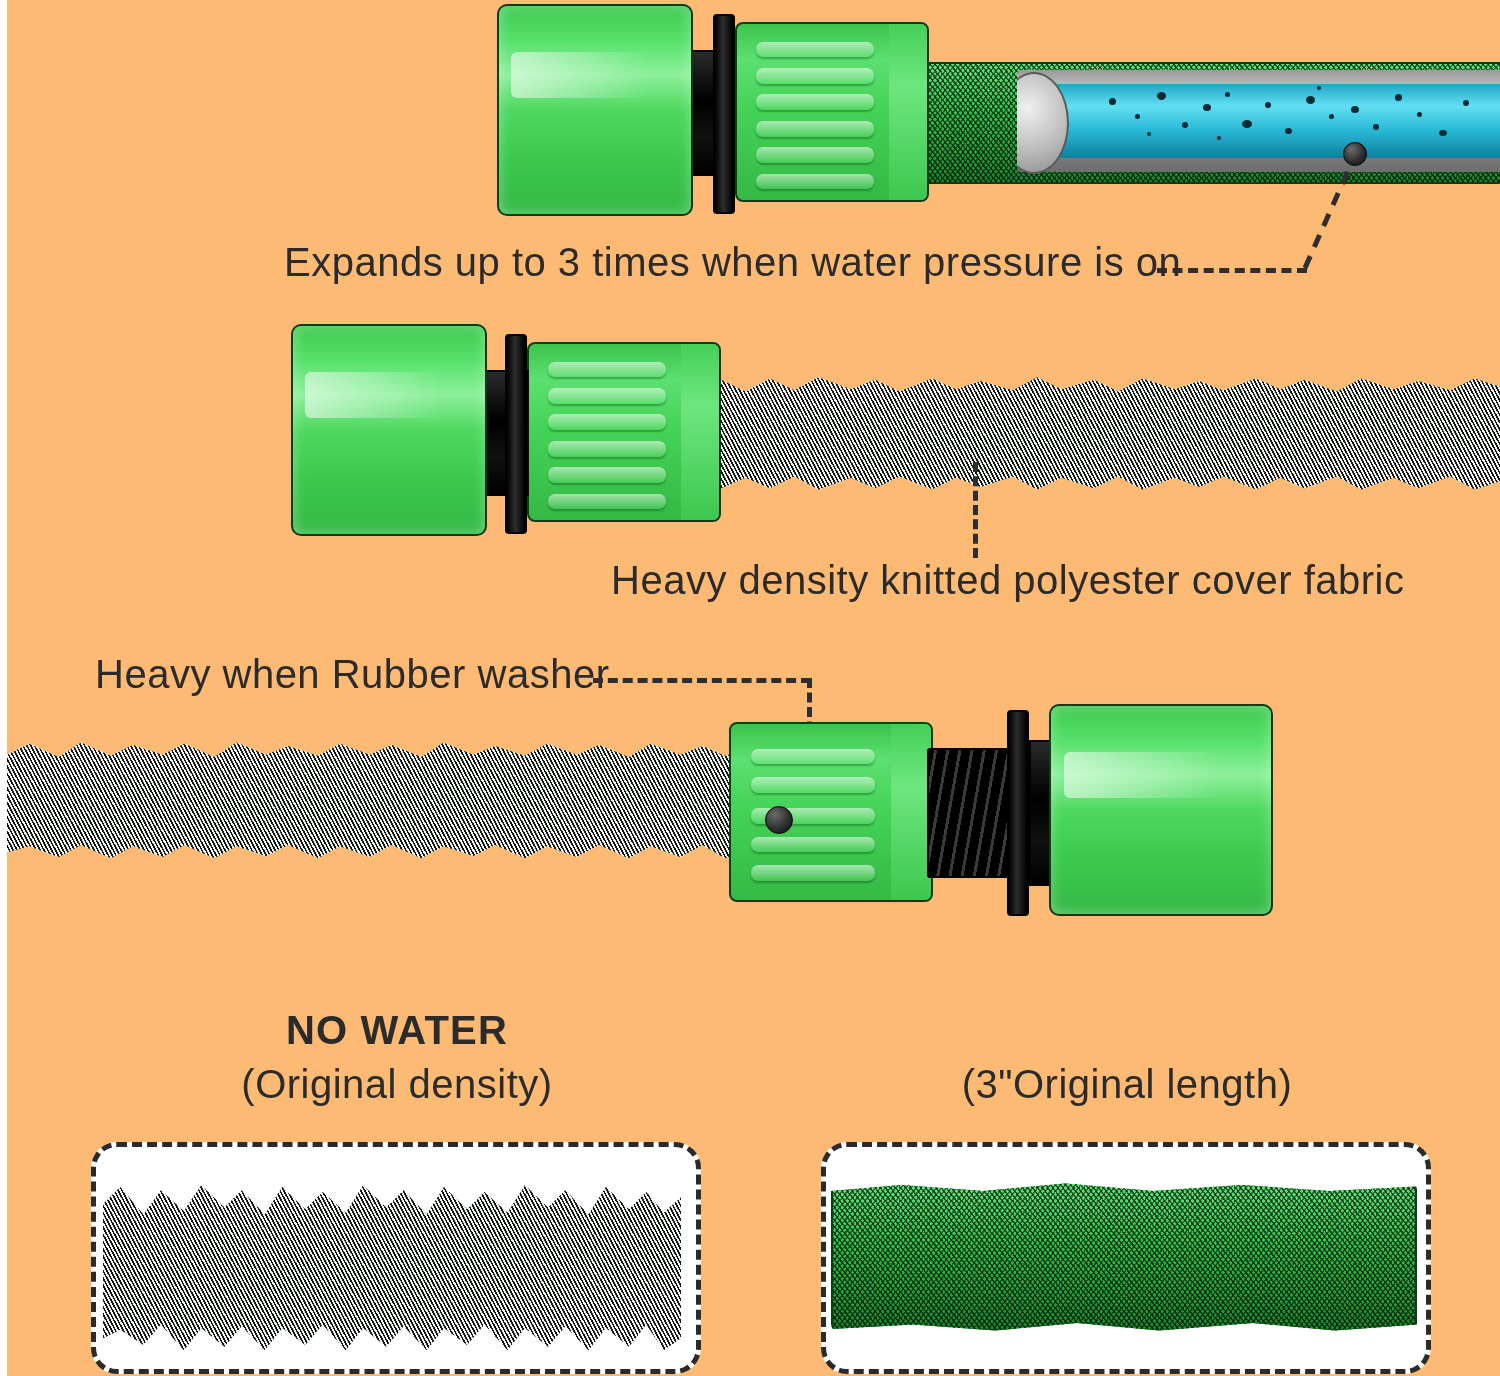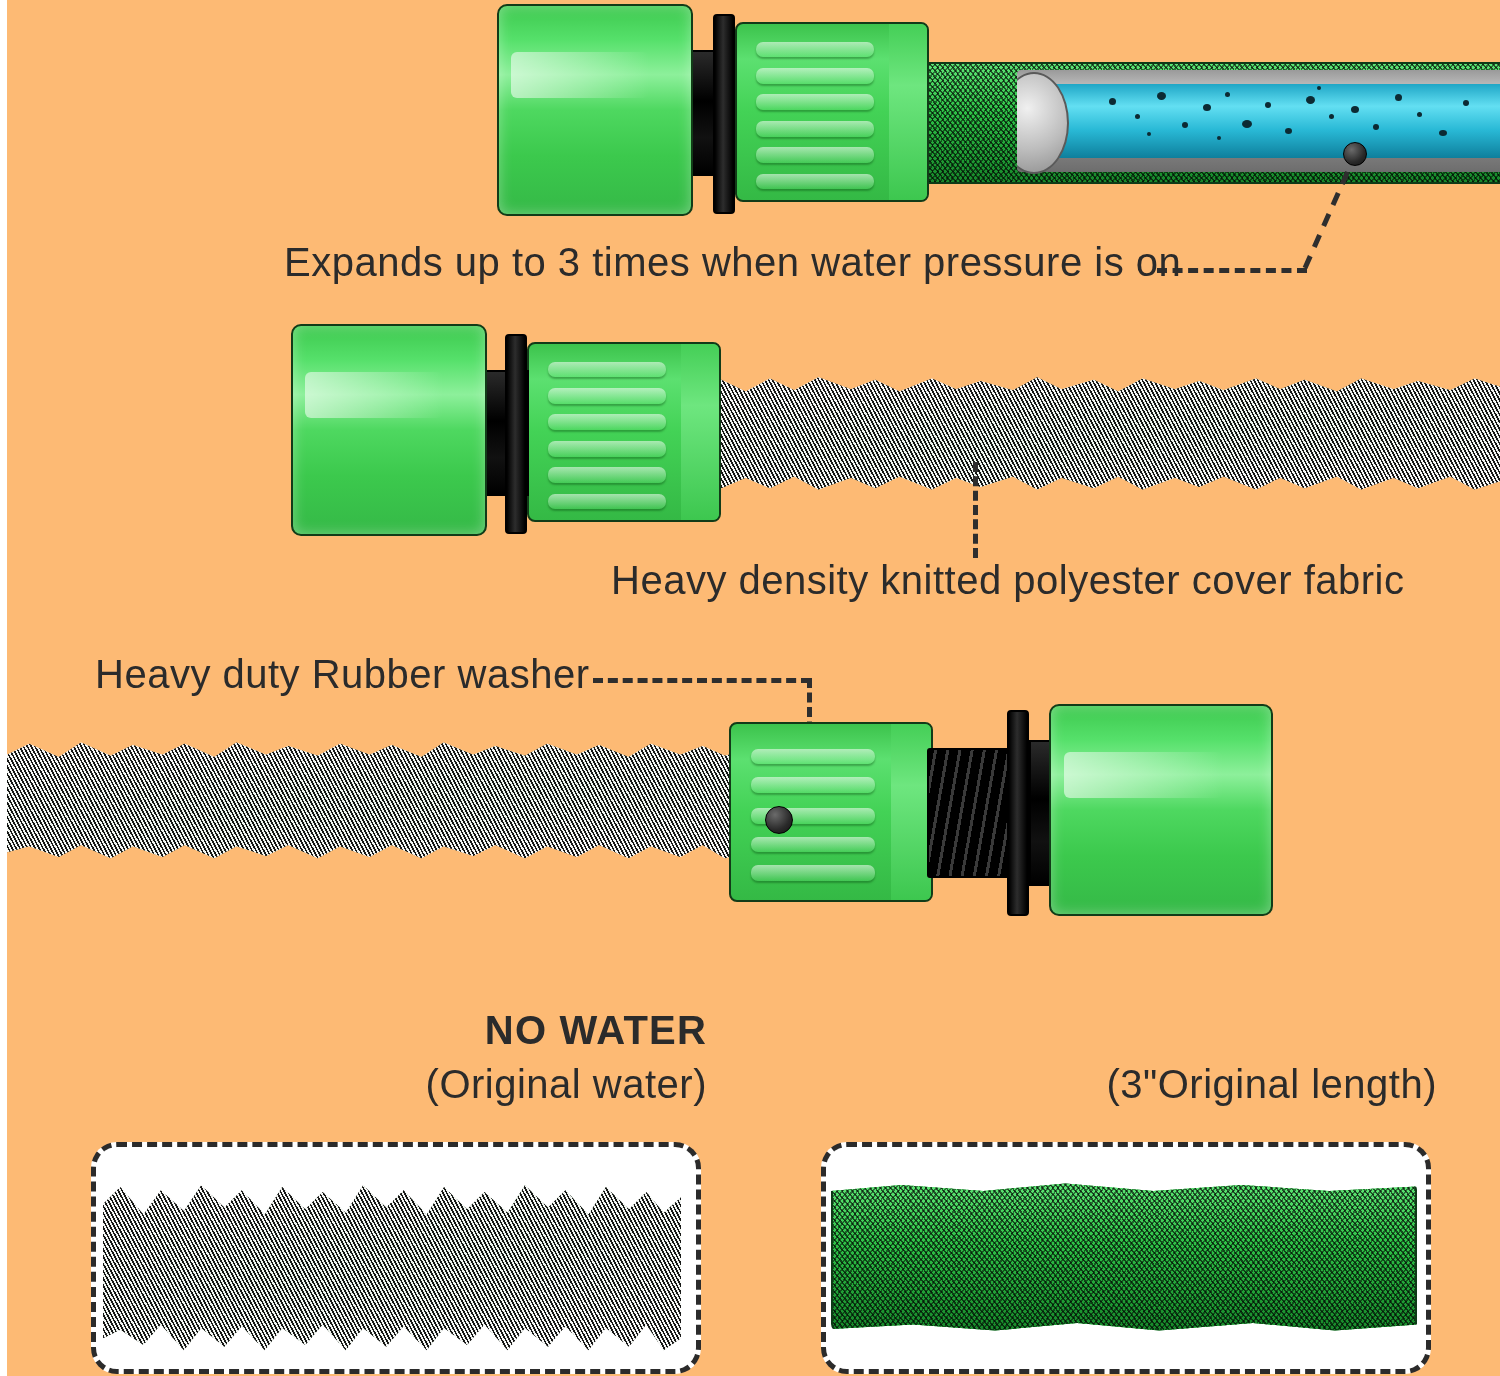--- a/index.html
+++ b/index.html
@@ -6,21 +6,21 @@
   body{width:1500px;height:1376px;position:relative;overflow:hidden;
        font-family:"Liberation Sans","DejaVu Sans",sans-serif;}
 
   .stage{position:absolute;left:7px;top:0;width:1500px;height:1376px;background:#fdba74;}
 
   
   .label{position:absolute;color:#2b2b2b;white-space:nowrap;
          font-weight:400;letter-spacing:.5px;}
   .label.big{font-size:40px;}
   .label.bold{font-weight:700;letter-spacing:1.2px;}
-  .label.center{text-align:right;}
+  .label.center{text-align:center;}
 
   
   .leader{position:absolute;}
   .dash-h{position:absolute;height:0;border-top:5px dashed #2e2e2e;}
   .dash-v{position:absolute;width:0;border-left:5px dashed #2e2e2e;}
 
   
   .connector{position:absolute;}
   .hexcap{position:absolute;border-radius:10px;
     background:linear-gradient(180deg,#3ec94f 0%,#55e06a 16%,#8df09b 33%,#4ed860 50%,#3cc94d 72%,#35b947 100%);
@@ -157,21 +157,21 @@
 
     <div class="hexcap" style="left:284px;top:4px;width:192px;height:208px;"></div>
   </div>
 
   <div class="leader" style="left:966px;top:462px;width:10px;height:96px;">
     <div class="dash-v" style="left:0;top:0;height:96px;"></div>
   </div>
 
   <div class="label big" style="left:604px;top:558px;">Heavy density knitted polyester cover fabric</div>
 
-  <div class="label big" style="left:88px;top:652px;">Heavy duty Rubber washer</div>
+  <div class="label big" style="left:88px;top:652px;">Heavy when Rubber washer</div>
 
   <div class="leader" style="left:586px;top:672px;width:230px;height:150px;">
     <div class="dash-h" style="left:0;top:6px;width:218px;"></div>
     <div class="dash-v" style="left:214px;top:6px;height:126px;"></div>
     <svg width="60" height="26" style="position:absolute;left:170px;top:118px;">
       <path d="M48 13 L28 13" stroke="#2e2e2e" stroke-width="4" fill="none"></path>
       <path d="M28 13 L38 7 L38 19 Z" fill="#2e2e2e"></path>
     </svg>
   </div>
 
@@ -193,21 +193,21 @@
     <div class="threads" style="left:920px;top:48px;width:108px;height:126px;"></div>
 
     <div class="collar" style="left:1022px;top:40px;width:52px;height:142px;"></div>
     <div class="flange" style="left:1000px;top:10px;width:18px;height:202px;"></div>
     <div class="flange" style="left:1062px;top:14px;width:16px;height:196px;"></div>
 
     <div class="hexcap" style="left:1042px;top:4px;width:220px;height:208px;"></div>
   </div>
 
   <div class="label big bold center" style="left:80px;top:1008px;width:620px;">NO WATER</div>
-  <div class="label big center" style="left:80px;top:1062px;width:620px;">(Original water)</div>
+  <div class="label big center" style="left:80px;top:1062px;width:620px;">(Original density)</div>
 
   <div class="label big center" style="left:810px;top:1062px;width:620px;">(3"Original length)</div>
 
   <div class="dashbox" style="left:84px;top:1142px;width:600px;height:222px;"></div>
   <div class="fabric" style="left:96px;top:1180px;width:578px;height:172px;
               clip-path:polygon(0% 14%,3% 4%,7% 20%,10% 6%,14% 18%,17% 3%,21% 16%,24% 6%,28% 20%,31% 4%,35% 17%,38% 7%,42% 19%,45% 3%,49% 16%,52% 6%,56% 20%,59% 4%,63% 17%,66% 7%,70% 19%,73% 3%,77% 16%,80% 6%,84% 20%,87% 4%,91% 17%,94% 7%,97% 19%,100% 10%,100% 92%,97% 99%,94% 84%,91% 97%,87% 86%,84% 99%,80% 85%,77% 97%,73% 86%,70% 99%,66% 84%,63% 96%,59% 86%,56% 99%,52% 85%,49% 97%,45% 86%,42% 99%,38% 84%,35% 96%,31% 86%,28% 99%,24% 85%,21% 97%,17% 86%,14% 99%,10% 84%,7% 96%,3% 87%,0% 92%);"></div>
 
   <div class="dashbox" style="left:814px;top:1142px;width:600px;height:222px;"></div>
   <div class="mesh-green" style="left:824px;top:1182px;width:582px;height:146px;border-radius:8px;
               clip-path:polygon(0% 6%,12% 2%,26% 6%,40% 1%,55% 6%,70% 2%,85% 6%,100% 3%,100% 95%,86% 99%,72% 94%,56% 99%,42% 94%,28% 99%,14% 95%,0% 98%);"></div>

